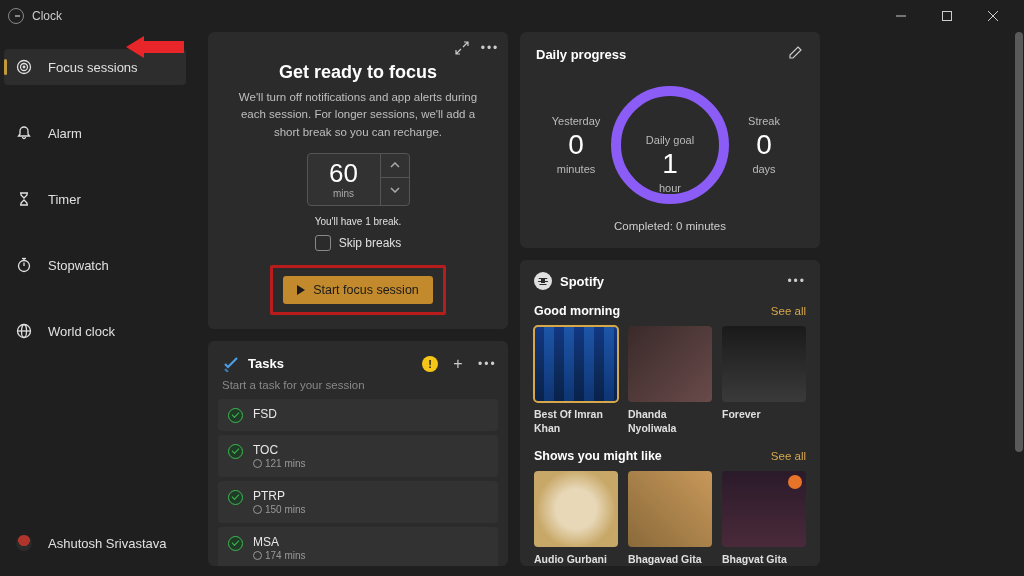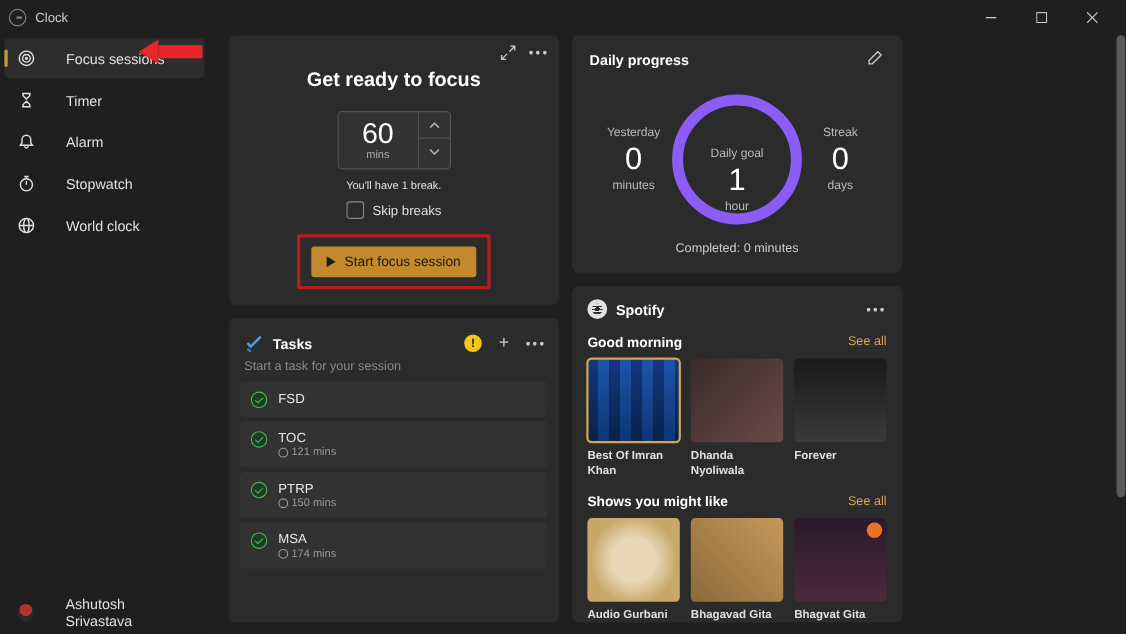--- a/index.html
+++ b/index.html
@@ -6,21 +6,21 @@
 body { background: #1f1f1f; color: #fff; width: 1024px; height: 576px; overflow: hidden; position: relative; }
 .titlebar { height: 32px; display: flex; align-items: center; padding: 0 8px; background: #1f1f1f; }
 .titlebar .app-icon { width: 16px; height: 16px; margin-right: 8px; border-radius: 50%; border: 1.5px solid #888; position: relative; }
 .titlebar .app-icon::after { content:''; position:absolute; width:5px; height:1.5px; background:#888; top:6px; left:6px; transform-origin:left; }
 .titlebar-title { font-size: 12px; color: #ccc; }
 .win-controls { margin-left: auto; display: flex; }
 .win-btn { width: 46px; height: 32px; display:flex; align-items:center; justify-content:center; color:#ccc; font-size:12px; }
 .win-btn svg { width:10px; height:10px; stroke:#ccc; stroke-width:1; fill:none; }
 .layout { display:flex; height: calc(576px - 32px); }
 .sidebar { width: 190px; background:#1f1f1f; display:flex; flex-direction:column; padding-top:2px; }
-.nav-item { display:flex; align-items:center; height:36px; padding:0 12px; font-size:13px; color:#e0e0e0; position:relative; border-radius:4px; margin:1px 4px;gap:12px;}
+.nav-item { display:flex; align-items:center; height:36px; padding:0 12px; font-size:13px; color:#e0e0e0; position:relative; border-radius:4px; margin:15px 4px;}
 .nav-item.active { background:#2d2d2d; }
 .nav-item.active::before { content:''; position:absolute; left:0; top:10px; bottom:10px; width:3px; background:#c29a3b; border-radius:2px; }
 .nav-icon { width:16px; height:16px; margin-right:16px; display:flex; align-items:center; justify-content:center;}
 .nav-icon svg { width:16px; height:16px; stroke:#e0e0e0; fill:none; stroke-width:1.3; }
 .sidebar-spacer { flex:1; }
 .arrow-annotation { position:absolute; left:126px; top:36px; width:58px; height:22px; pointer-events:none; z-index:10;}
 .arrow-annotation .shaft { position:absolute; left:18px; top:5px; width:40px; height:12px; background:#e8262a; }
 .arrow-annotation .head { position:absolute; left:0; top:0; width:0; height:0; border-top:11px solid transparent; border-bottom:11px solid transparent; border-right:18px solid #e8262a; }
 .content { flex:1; display:flex; gap:12px; padding:0 10px 10px 18px; overflow:hidden; }
 .col { display:flex; flex-direction:column; gap:12px; }
@@ -142,32 +142,32 @@
             <circle cx="8" cy="8" r="6.5"></circle>
             <circle cx="8" cy="8" r="3.5"></circle>
             <circle cx="8" cy="8" r="0.8" fill="#e0e0e0"></circle>
           </svg>
         </span>
       <span>Focus sessions</span>
     </div>
     <div class="nav-item">
       <span class="nav-icon">
           <svg viewBox="0 0 16 16">
+            <path d="M8 2a4 4 0 0 0-4 4v3l-1.5 2h11L12 9V6a4 4 0 0 0-4-4zM6.5 12a1.5 1.5 0 0 0 3 0"></path>
+          </svg>
+        </span>
+      <span>Alarm</span>
+    </div>
+    <div class="nav-item">
+      <span class="nav-icon">
+          <svg viewBox="0 0 16 16">
             <path d="M4 2h8M4 14h8M5 2v2l3 3 3-3V2M5 14v-2l3-3 3 3v2"></path>
           </svg>
         </span>
       <span>Timer</span>
-    </div>
-    <div class="nav-item">
-      <span class="nav-icon">
-          <svg viewBox="0 0 16 16">
-            <path d="M8 2a4 4 0 0 0-4 4v3l-1.5 2h11L12 9V6a4 4 0 0 0-4-4zM6.5 12a1.5 1.5 0 0 0 3 0"></path>
-          </svg>
-        </span>
-      <span>Alarm</span>
     </div>
     <div class="nav-item">
       <span class="nav-icon">
           <svg viewBox="0 0 16 16">
             <circle cx="8" cy="9" r="5.5"></circle>
             <line x1="8" y1="9" x2="8" y2="5.5"></line>
             <line x1="6" y1="1.5" x2="10" y2="1.5"></line>
             <line x1="8" y1="1.5" x2="8" y2="3.5"></line>
           </svg>
         </span>
@@ -197,20 +197,21 @@
       <div class="card focus-card">
         <div class="card-actions">
           <span class="ico">
               <svg viewBox="0 0 14 14">
                 <path d="M9 1h4v4M13 1l-5 5M5 13H1V9M1 13l5-5"></path>
               </svg>
             </span>
           <span class="ico" style="letter-spacing:2px;font-size:12px;color:#ccc;">•••</span>
         </div>
         <div class="focus-title">Get ready to focus</div>
+        <div class="focus-desc">We'll turn off notifications and app alerts during each session. For longer sessions, we'll add a short break so you can recharge.</div>
         <div class="timer-box">
           <div class="timer-value">
             <div class="timer-num">60</div>
             <div class="timer-unit">mins</div>
           </div>
           <div class="timer-stepper">
             <div class="step-btn">
                 <svg viewBox="0 0 10 6">
                   <polyline points="1,5 5,1 9,5"></polyline>
                 </svg>

